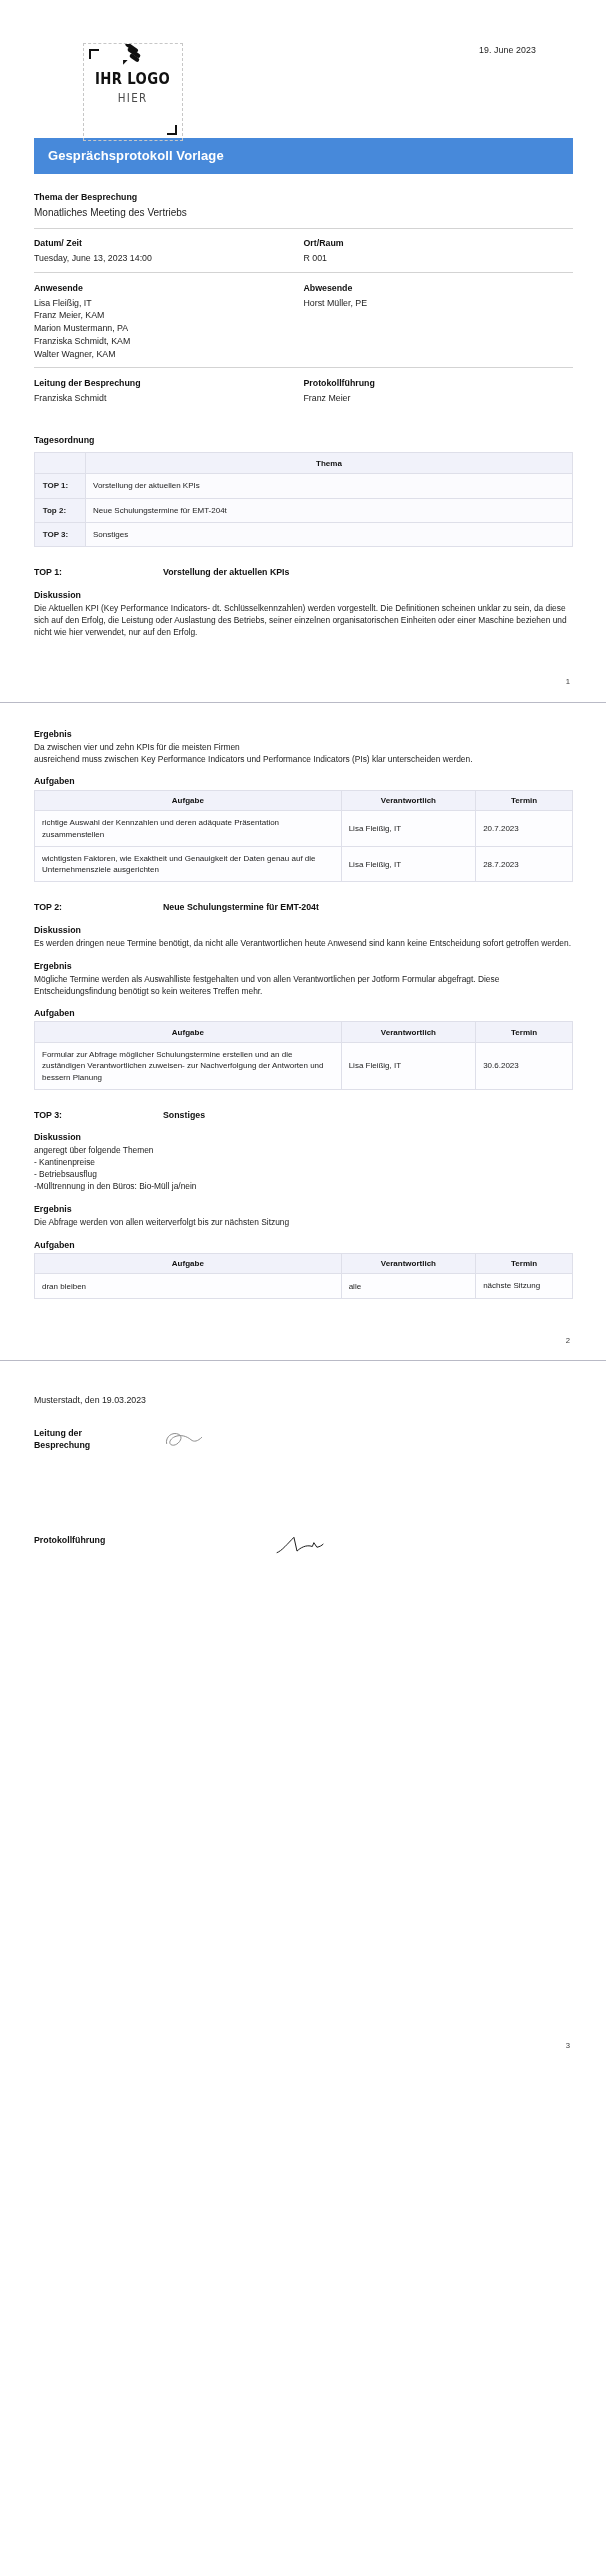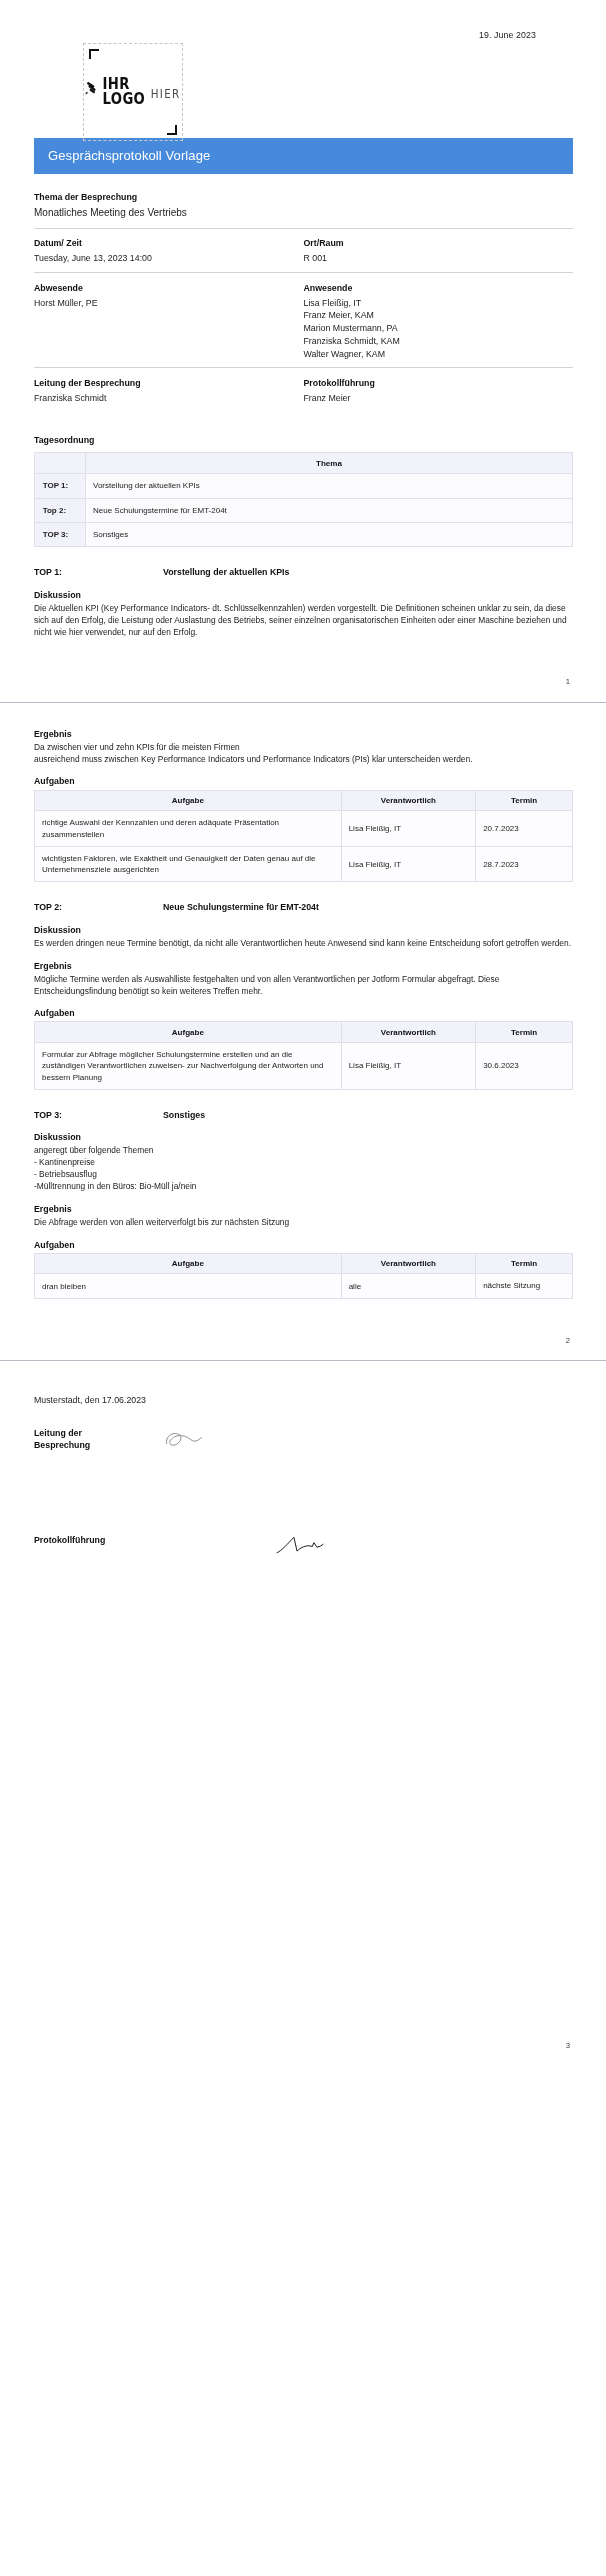--- a/index.html
+++ b/index.html
@@ -36,34 +36,35 @@
   }
 
   
   .doc-header {
     position: relative;
     height: 138px;
   }
   .header-date {
     position: absolute;
     right: 37px;
-    top: 30px;
+    top: 45px;
     font-size: 8.8px;
     color: #1c1c1c;
     letter-spacing: 0.1px;
   }
   .logo-box {
     position: absolute;
     left: 49px;
     top: 43px;
     width: 100px;
     height: 98px;
     border: 0.8px dashed #c7c7c7;
     box-sizing: border-box;
     display: flex;
+    flex-direction: column;
     align-items: center;
     justify-content: flex-start;
   }
   .logo-corner {
     position: absolute;
     width: 8.4px;
     height: 8.4px;
   }
   .logo-corner.tl { left: 4.6px; top: 4.6px; border-left: 2.3px solid #111; border-top: 2.3px solid #111; }
   .logo-corner.br { right: 4.6px; bottom: 4.6px; border-right: 2.3px solid #111; border-bottom: 2.3px solid #111; }
@@ -85,21 +86,21 @@
     margin-top: 5.4px;
     line-height: 1;
     transform: scaleX(0.9);
   }
 
   
   .title-banner {
     background: #4789da;
     color: #ffffff;
     font-size: 13px;
-    font-weight: 400;
+    font-weight: 700;
     padding: 10px 14px 10.8px 14px;
     letter-spacing: 0.1px;
     margin: 0 0 17px 0;
   }
 
   
   .meta-row {
     display: flex;
     border-bottom: 0.8px solid #d3d3d3;
     padding: 1.5px 0 7px 0;
@@ -281,30 +282,30 @@
         <div class="meta-value">Tuesday, June 13, 2023 14:00</div>
       </div>
       <div class="meta-col">
         <div class="meta-label">Ort/Raum</div>
         <div class="meta-value">R 001</div>
       </div>
     </div>
 
     <div class="meta-row tall">
       <div class="meta-col">
-        <div class="meta-label">Abwesende</div>
-        <div class="meta-value">Horst Müller, PE</div>
-      </div>
-      <div class="meta-col">
         <div class="meta-label">Anwesende</div>
         <div class="meta-value">Lisa Fleißig, IT
 Franz Meier, KAM
 Marion Mustermann, PA
 Franziska Schmidt, KAM
 Walter Wagner, KAM</div>
+      </div>
+      <div class="meta-col">
+        <div class="meta-label">Abwesende</div>
+        <div class="meta-value">Horst Müller, PE</div>
       </div>
     </div>
 
     <div class="meta-row sig-lead no-rule">
       <div class="meta-col">
         <div class="meta-label">Leitung der Besprechung</div>
         <div class="meta-value">Franziska Schmidt</div>
       </div>
       <div class="meta-col">
         <div class="meta-label">Protokollführung</div>
@@ -463,21 +464,21 @@
 
     <div style="height:34px"></div>
     <div class="page-number">2</div>
     <div class="spacer-2"></div>
   </div>
 
   <hr class="page-break">
 
   <div class="sheet sig-page">
 
-    <div class="sig-place">Musterstadt, den 17.06.2023</div>
+    <div class="sig-place">Musterstadt, den 19.03.2023</div>
 
     <div class="sig-block lead">
       <div class="sig-label">Leitung der
 Besprechung</div>
       <div class="sig-mark">
         <svg width="61" height="28" viewBox="0 0 80 36">
           <path d="M6 20 C4 11, 14 4, 22 8 C30 12, 20 24, 13 22 C8 20.5, 10 14, 17 11 C24 8, 32 10, 38 15 C42 18.5, 47 17, 52 12" fill="none" stroke="#8c8c8c" stroke-width="1.3" stroke-linecap="round"></path>
         </svg>
       </div>
     </div>

